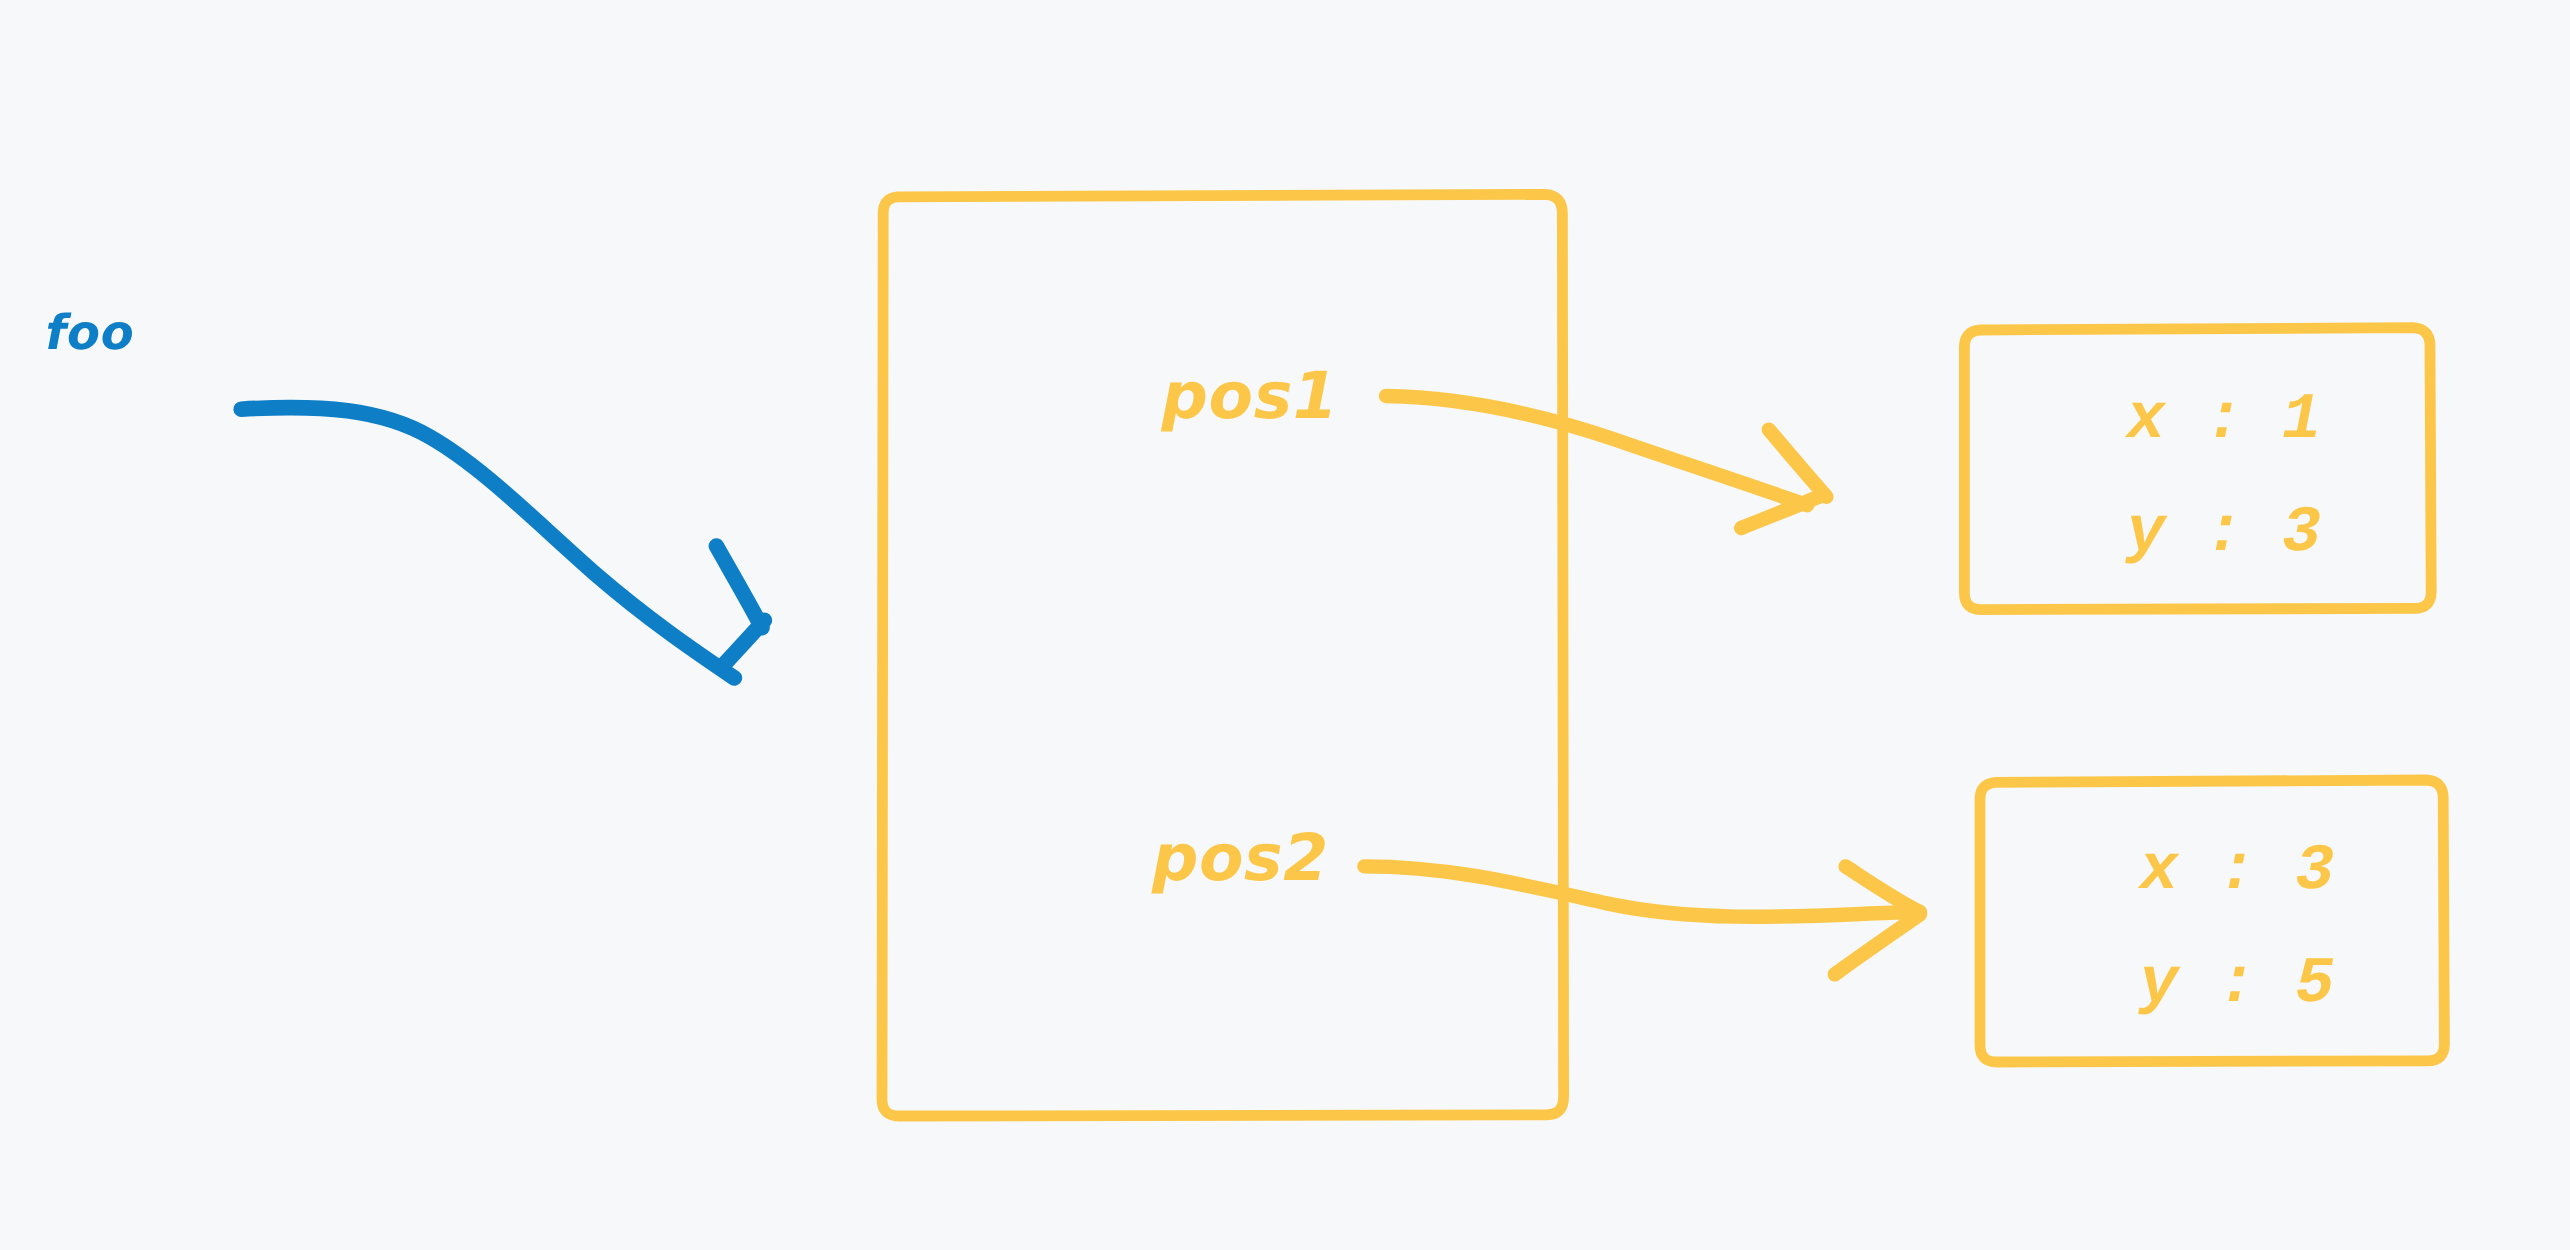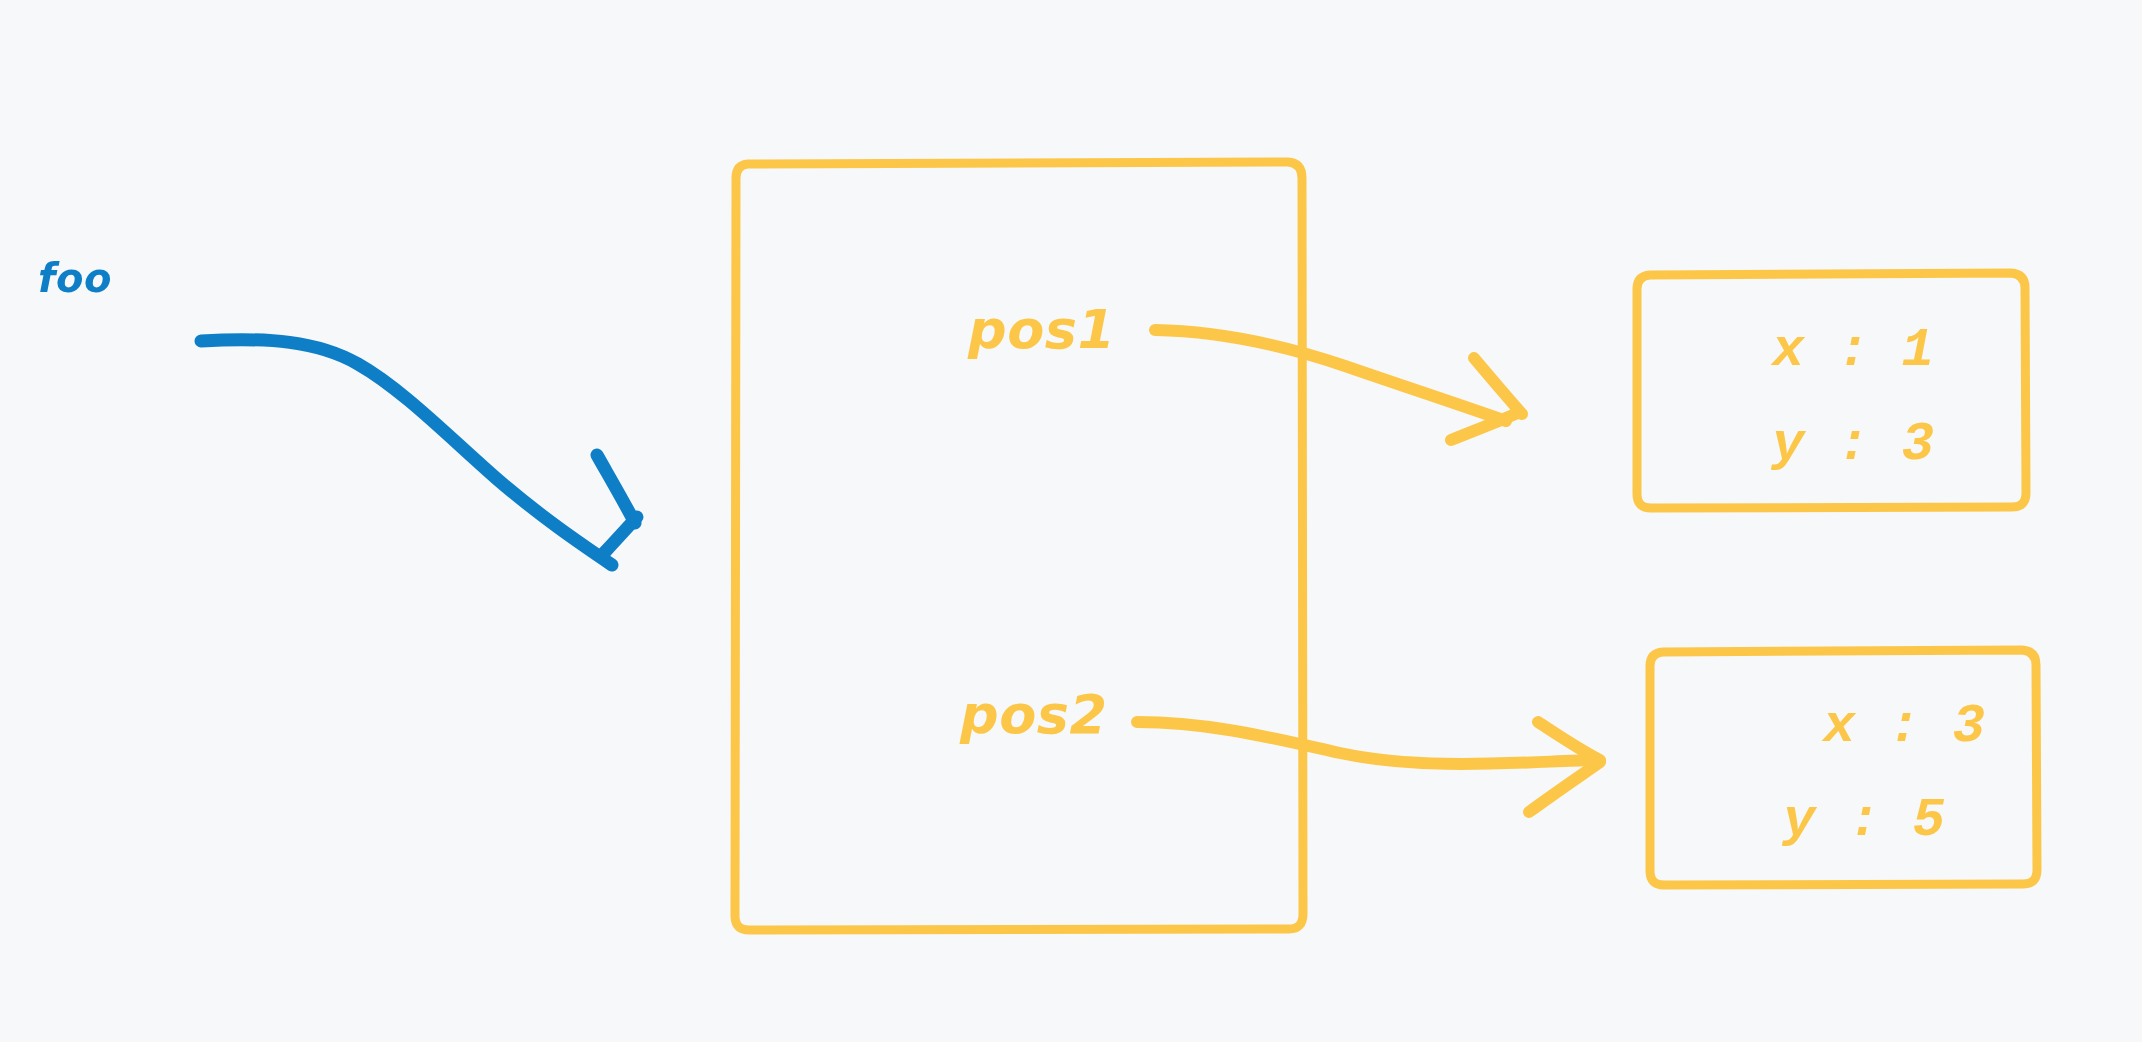--- a/index.html
+++ b/index.html
@@ -55,21 +55,21 @@
     font-weight: 700;
     font-style: italic;
     font-size: 54px;
     color: var(--yellow);
     white-space: pre;
     line-height: 1;
     user-select: none;
   }
   .b1-f1 { left: 1772px; top: 324px; }
   .b1-f2 { left: 1772px; top: 418px; }
-  .b2-f1 { left: 1783px; top: 700px; margin-left: 40px; }
+  .b2-f1 { left: 1783px; top: 700px; }
   .b2-f2 { left: 1783px; top: 794px; }
   :root {
     --blue: #0E7FC7;
     --yellow: #FCC749;
     --bg: #F7F8FA;
   }
 </style>
 </head>
 <body>
 

